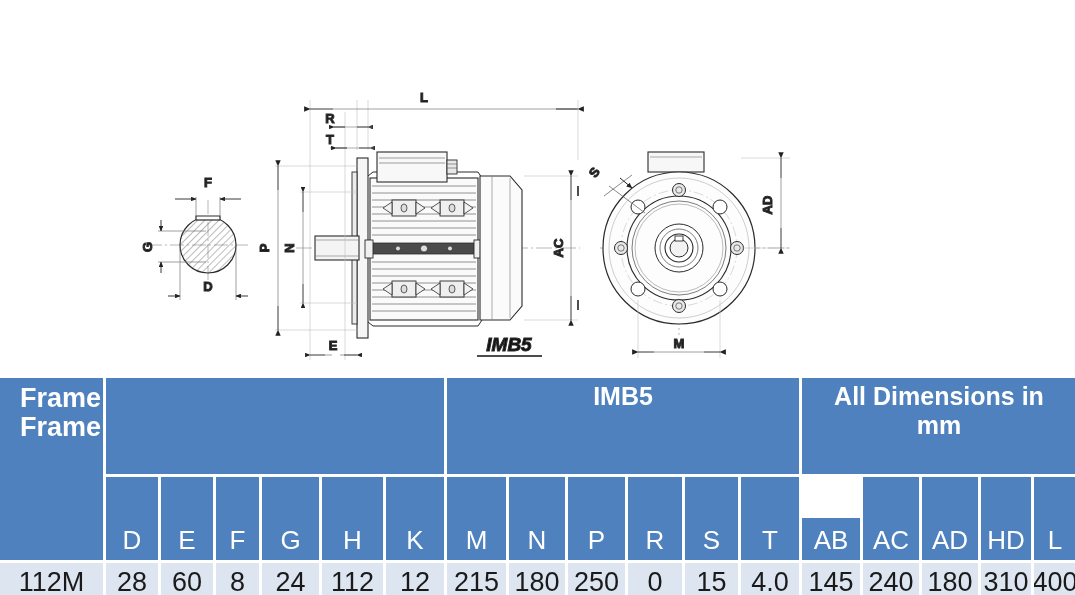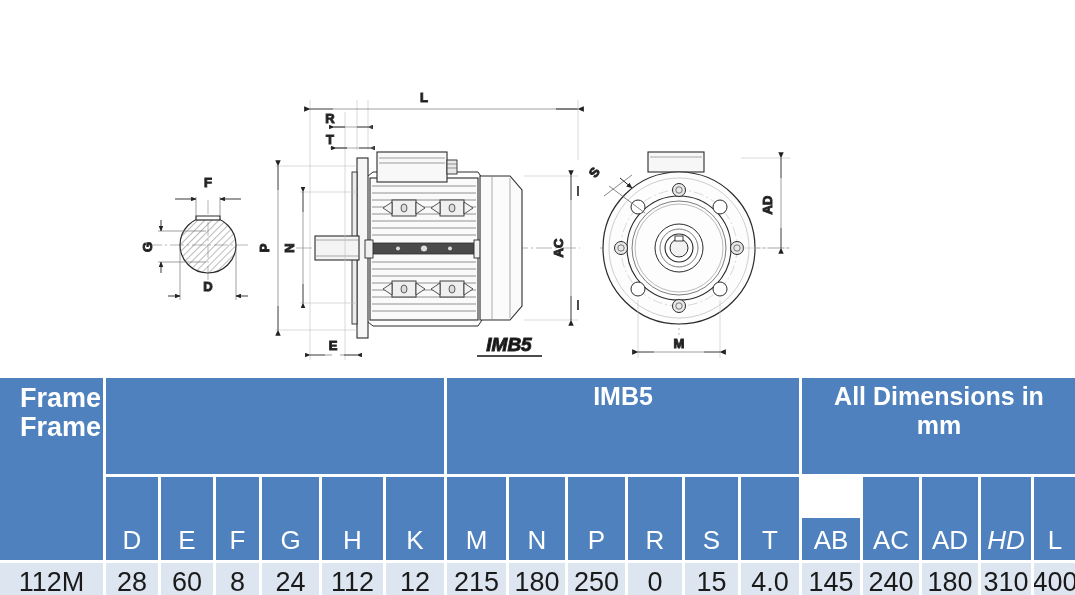--- a/index.html
+++ b/index.html
@@ -356,21 +356,21 @@
       <div class="cell colhead" style="grid-column:7;">K</div>
       <div class="cell colhead" style="grid-column:8;">M</div>
       <div class="cell colhead" style="grid-column:9;">N</div>
       <div class="cell colhead" style="grid-column:10;">P</div>
       <div class="cell colhead" style="grid-column:11;">R</div>
       <div class="cell colhead" style="grid-column:12;">S</div>
       <div class="cell colhead" style="grid-column:13;">T</div>
       <div class="cell colhead" style="grid-column:14;margin-top:41px;">AB</div>
       <div class="cell colhead" style="grid-column:15;">AC</div>
       <div class="cell colhead" style="grid-column:16;">AD</div>
-      <div class="cell colhead" style="grid-column:17;font-style:italic;">HD</div>
+      <div class="cell colhead" style="grid-column:17;">HD</div>
       <div class="cell colhead" style="grid-column:18;">L</div>
 
       <div class="cell data frame-val" style="grid-column:1;">112M</div>
       <div class="cell data" style="grid-column:2;">28</div>
       <div class="cell data" style="grid-column:3;">60</div>
       <div class="cell data" style="grid-column:4;">8</div>
       <div class="cell data" style="grid-column:5;">24</div>
       <div class="cell data" style="grid-column:6;">112</div>
       <div class="cell data" style="grid-column:7;">12</div>
       <div class="cell data" style="grid-column:8;">215</div>

